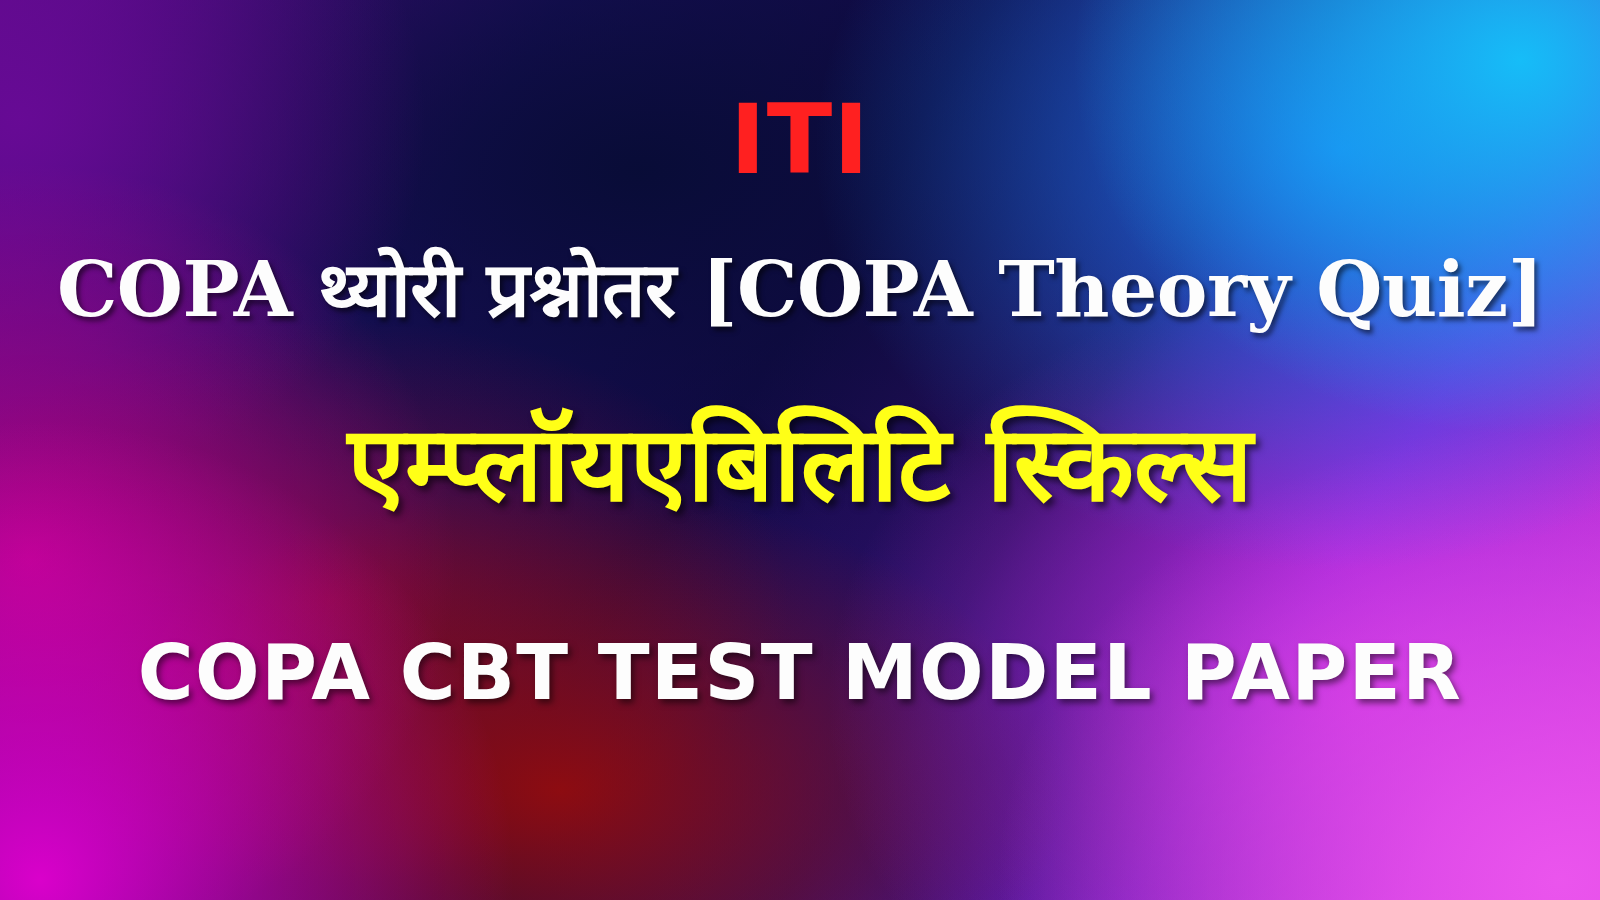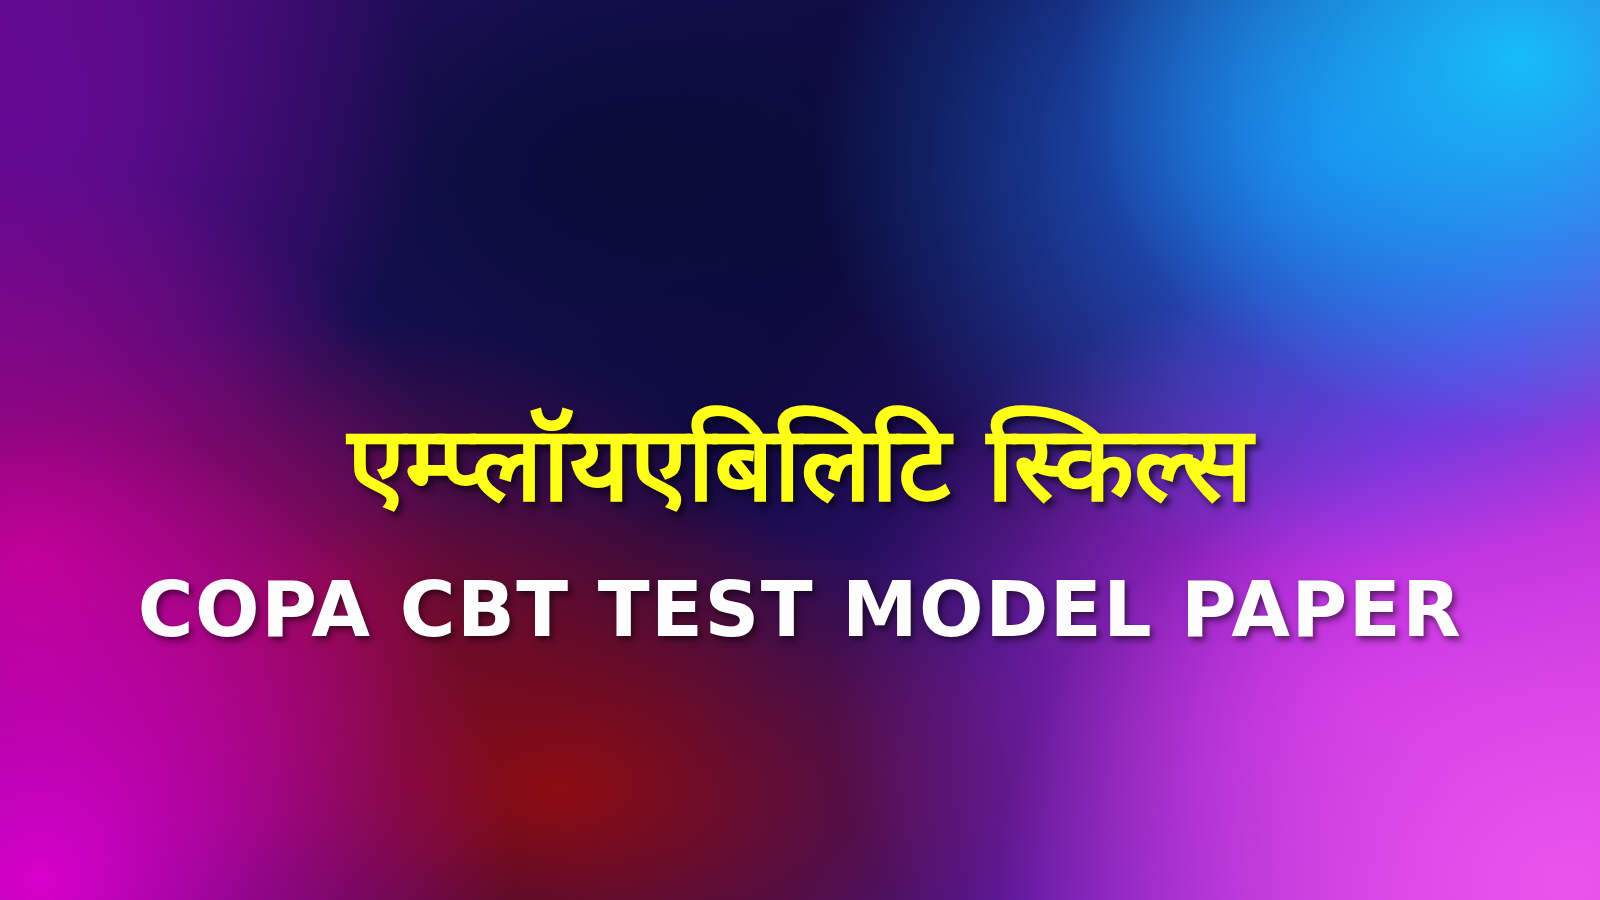--- a/index.html
+++ b/index.html
@@ -64,33 +64,35 @@
     top: 412px;
     font-family: "DejaVu Serif", "Liberation Serif", serif;
     font-weight: 700;
     font-size: 104px;
     color: #ffff17;
     text-shadow: 4px 5px 6px rgba(0,0,0,0.55);
   }
 
   
   #footline {
-    top: 572px;
+    top: 635px;
     font-family: "DejaVu Sans", "Liberation Sans", sans-serif;
     font-weight: 700;
     font-size: 76px;
     letter-spacing: 1.5px;
     color: #fdfdfd;
     text-shadow: 3px 4px 6px rgba(0,0,0,0.5);
   }
 </style>
 </head>
 <body>
 
 <div id="poster">
 
+  <div class="line" id="brand">ITI</div>
 
+  <div class="line" id="headline">COPA थ्योरी प्रश्नोतर [COPA Theory Quiz]</div>
 
   <div class="line" id="subject">एम्प्लॉयएबिलिटि स्किल्स</div>
 
   <div class="line" id="footline">COPA CBT TEST MODEL PAPER</div>
 
 </div>
 
 </body></html>

